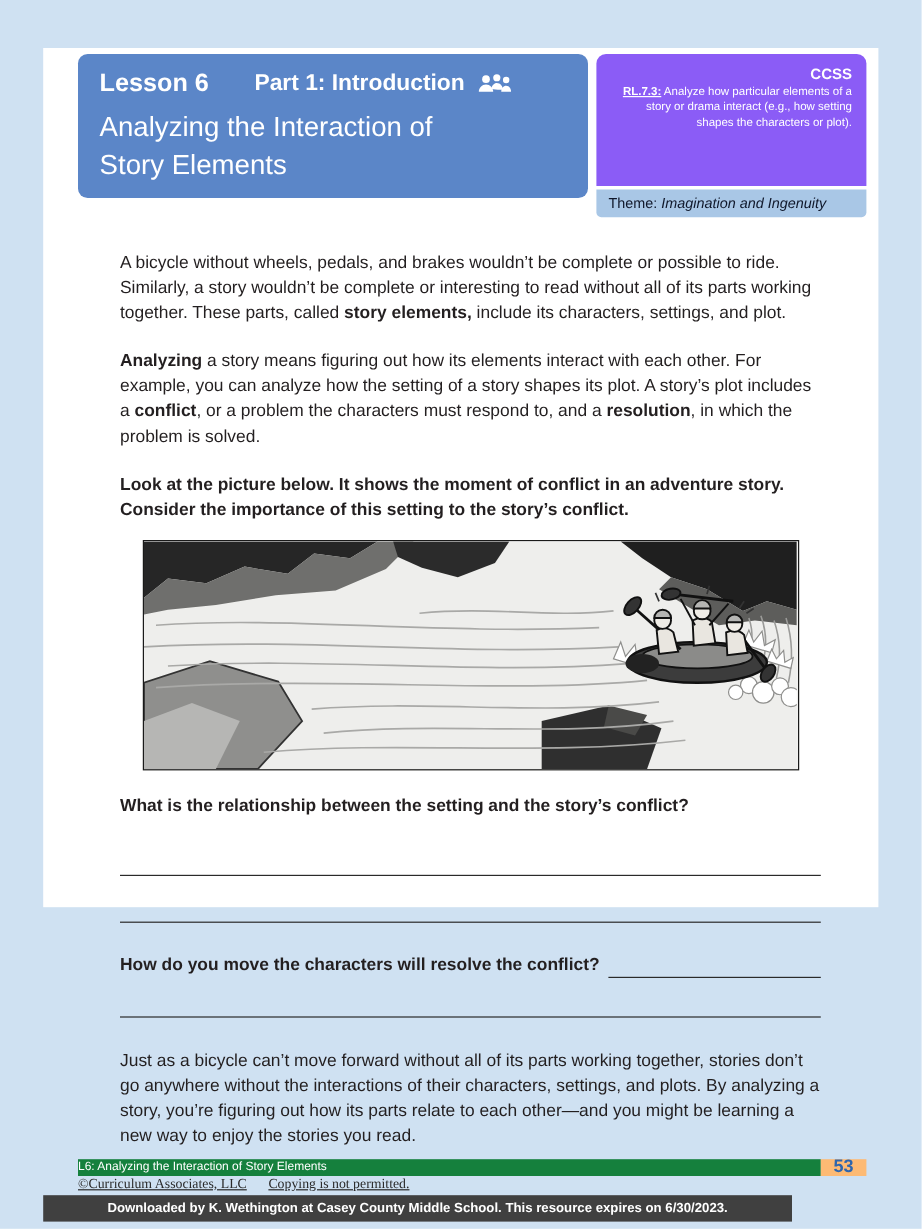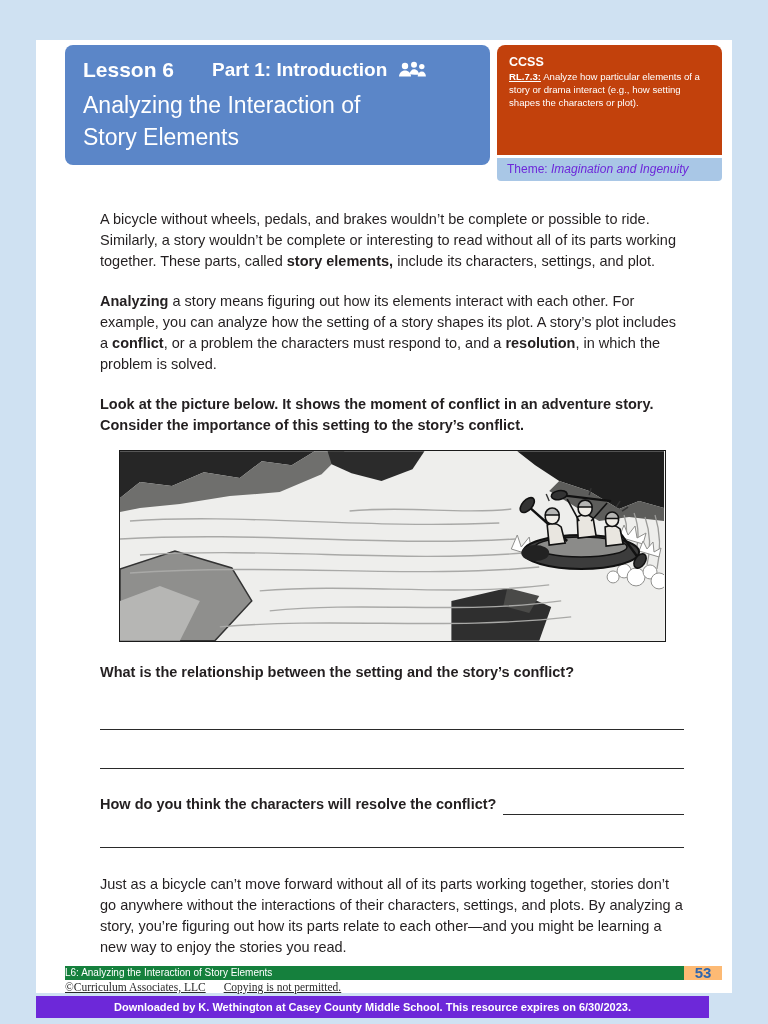--- a/index.html
+++ b/index.html
@@ -6,49 +6,49 @@
   html, body { margin: 0; padding: 0; }
   body {
     width: 768px; height: 1024px;
     background: #cfe1f2;
     font-family: "Liberation Sans", sans-serif;
     position: relative;
     color: #231f20;
   }
   .page {
     position: absolute; left: 36px; top: 40px;
-    width: 696px; height: 953px;
+    width: 696px; height: 716px;
     background: #ffffff;
   }
   
   .header-row {
     display: flex; align-items: flex-start;
     margin: 5px 10px 0 29px; gap: 7px;
   }
   .lesson-box {
     width: 425px; min-height: 115px;
     background: #5b86c8; border-radius: 8px;
     color: #fff; padding: 13px 18px 12px 18px;
   }
   .lesson-row1 { display: flex; align-items: center; }
   .lesson-label { font-size: 21px; font-weight: bold; }
   .part-label { font-size: 19px; font-weight: bold; margin-left: 38px; }
   .group-icon { margin-left: 10px; display: inline-flex; }
   .lesson-title { font-size: 23px; font-weight: normal; line-height: 1.4; margin-top: 7px; }
   .header-right { width: 225px; display: flex; flex-direction: column; }
   .ccss-box {
-    background: #c2410c; border-radius: 8px 8px 0 0;
-    color: #fff; padding: 10px 12px 9px 12px; min-height: 110px;
+    background: #8b5cf6; border-radius: 8px 8px 0 0;
+    color: #fff; padding: 10px 12px 9px 12px; min-height: 110px; text-align: right;
   }
   .ccss-title { font-size: 12.5px; font-weight: bold; margin-bottom: 2px; }
   .ccss-text { font-size: 9.6px; line-height: 1.35; }
   .ccss-code { font-weight: bold; text-decoration: underline; }
   .theme-bar {
     margin-top: 3px;
-    background: #a9c7e6; color: #6d28d9;
+    background: #a9c7e6; color: #0f172a;
     font-size: 12px; padding: 4px 10px 5px 10px;
     border-radius: 0 0 4px 4px;
   }
   .theme-value { font-style: italic; }
   
   .content {
     margin: 28px 48px 0 64px;
     font-size: 14.5px; line-height: 1.45;
   }
   .para { margin: 0 0 19px 0; }
@@ -80,22 +80,22 @@
   .page-num-chip {
     width: 38px; background: #fdba74; color: #2f66ad;
     font-weight: bold; font-size: 15px; line-height: 14px; text-align: center;
   }
   .copyright {
     position: absolute; left: 29px; top: 941px;
     font-family: "Liberation Serif", serif; font-size: 11.5px; color: #2a2a2a; text-decoration: underline;
   }
   .copyright .sep { display: inline-block; width: 18px; }
   .dl-banner {
-    position: absolute; left: 36px; top: 996px; width: 673px; height: 22px;
-    background: #6d28d9; color: #fff; font-weight: bold; font-size: 11px;
+    position: absolute; left: 36px; top: 996px; width: 624px; height: 22px;
+    background: #404040; color: #fff; font-weight: bold; font-size: 11px;
     display: flex; align-items: center; justify-content: center;
   }
 </style>
 </head>
 <body>
 
 <div class="page">
 
   <div class="header-row">
     <div class="lesson-box">
@@ -235,21 +235,21 @@
       </svg>
     </div>
 
 
     <p class="question q-bold" style="margin-top:8px;">What is the relationship between the setting and the story’s conflict?</p>
 
     <div class="ans-line1"></div>
     <div class="ans-line2"></div>
 
     <div class="q3-row">
-      <span class="q-bold">How do you think the characters will resolve the conflict?</span>
+      <span class="q-bold">How do you move the characters will resolve the conflict?</span>
       <div class="q3-fill"></div>
     </div>
     <div class="ans-line3"></div>
 
     <p class="closing">Just as a bicycle can’t move forward without all of its parts working together, stories don’t go anywhere without the interactions of their characters, settings, and plots. By analyzing a story, you’re figuring out how its parts relate to each other—and you might be learning a new way to enjoy the stories you read.</p>
 
   </div>
 
   <div class="footer-bar-row">
     <div class="footer-bar">L6: Analyzing the Interaction of Story Elements</div>

